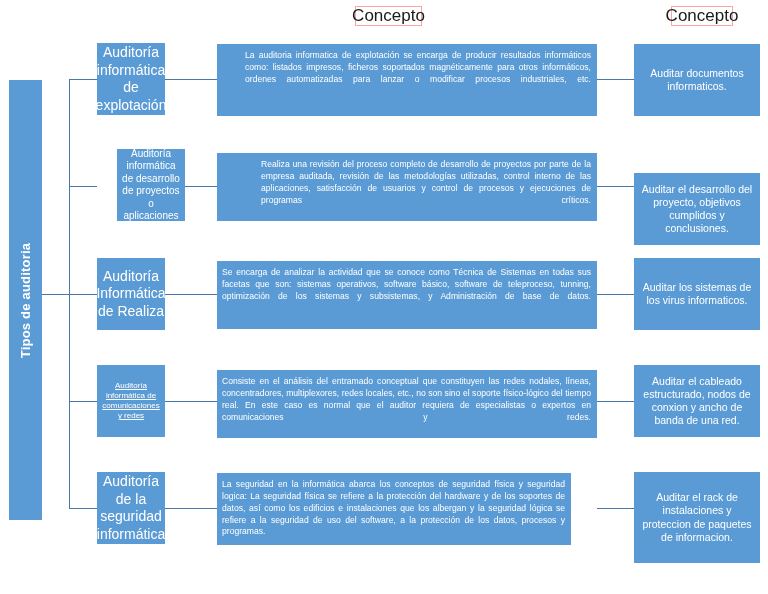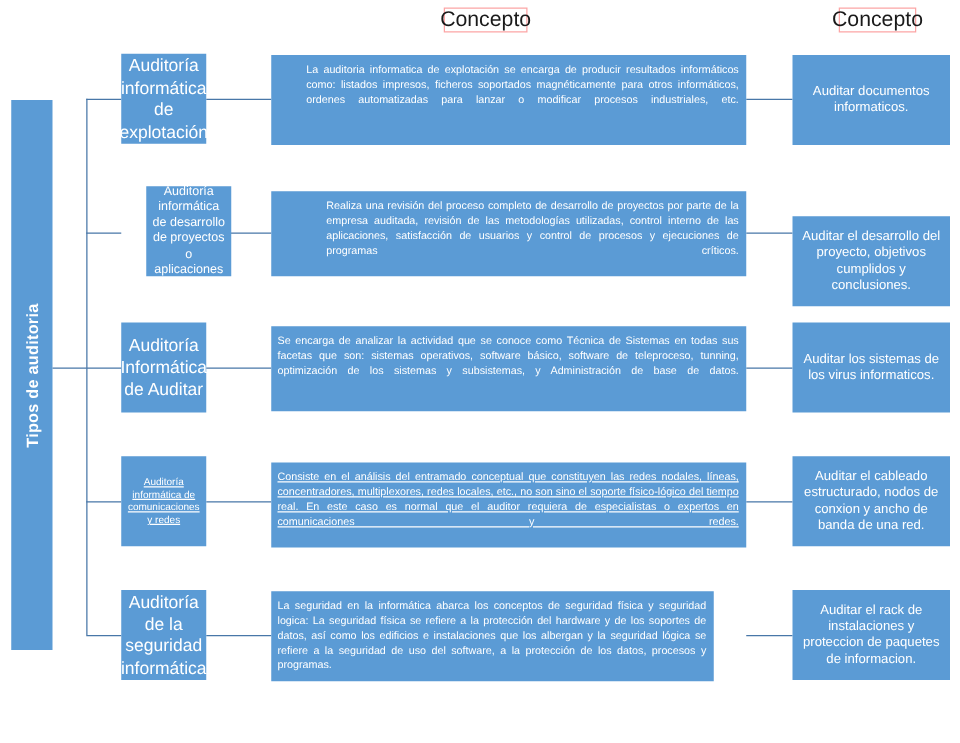--- a/index.html
+++ b/index.html
@@ -145,42 +145,42 @@
     <span>Auditoría informática de desarrollo de proyectos o aplicaciones</span>
   </div>
   <div class="blue desc-box" style="left:217px; top:153px; width:380px; height:68px;padding-left:44px;">
     <span class="inner">Realiza una revisión del proceso completo de desarrollo de proyectos por parte de la empresa auditada, revisión de las metodologías utilizadas, control interno de las aplicaciones, satisfacción de usuarios y control de procesos y ejecuciones de programas críticos.</span>
   </div>
   <div class="blue ex-box" style="left:634px; top:149px; width:126px; height:72px;margin-top:24px;">
     <span>Auditar el desarrollo del proyecto, objetivos cumplidos y conclusiones.</span>
   </div>
 
   <div class="blue cat-box" style="left:97px; top:258px; width:68px; height:72px;">
-    <span>Auditoría Informática de Auditar</span>
+    <span>Auditoría Informática de Realiza</span>
   </div>
   <div class="blue ex-box" style="left:634px; top:258px; width:126px; height:72px;">
     <span>Auditar los sistemas de los virus informaticos.</span>
   </div>
   <div class="blue desc-box" style="left:217px; top:261px; width:380px; height:68px;">
     <span class="inner">Se encarga de analizar la actividad que se conoce como Técnica de Sistemas en todas sus facetas que son: sistemas operativos, software básico, software de teleproceso, tunning, optimización de los sistemas y subsistemas, y Administración de base de datos.</span>
   </div>
 
   <div class="blue cat-box tiny" style="left:97px; top:365px; width:68px; height:72px;text-decoration:underline;">
     <span>Auditoría informática de comunicaciones y redes</span>
   </div>
-  <div class="blue desc-box" style="left:217px; top:370px; width:380px; height:68px;text-decoration:underline;">
+  <div class="blue desc-box" style="left:217px; top:370px; width:380px; height:68px;">
     <span class="inner">Consiste en el análisis del entramado conceptual que constituyen las redes nodales, líneas, concentradores, multiplexores, redes locales, etc., no son sino el soporte físico-lógico del tiempo real. En este caso es normal que el auditor requiera de especialistas o expertos en comunicaciones y redes.</span>
   </div>
   <div class="blue ex-box" style="left:634px; top:365px; width:126px; height:72px;">
     <span>Auditar el cableado estructurado, nodos de conxion y ancho de banda de una red.</span>
   </div>
 
   <div class="blue cat-box" style="left:97px; top:472px; width:68px; height:72px;">
     <span>Auditoría de la seguridad informática</span>
   </div>
   <div class="blue desc-box" style="left:217px; top:473px; width:354px; height:72px;">
     <span class="inner">La seguridad en la informática abarca los conceptos de seguridad física y seguridad logica: La seguridad física se refiere a la protección del hardware y de los soportes de datos, así como los edificios e instalaciones que los albergan y la seguridad lógica se refiere a la seguridad de uso del software, a la protección de los datos, procesos y programas.</span>
   </div>
-  <div class="blue ex-box" style="left:634px; top:472px; width:126px; height:72px;">
+  <div class="blue ex-box" style="left:634px; top:472px; width:126px; height:91px;">
     <span>Auditar el rack de instalaciones y proteccion de paquetes de informacion.</span>
   </div>
 
 </div>
 
 </body></html>

